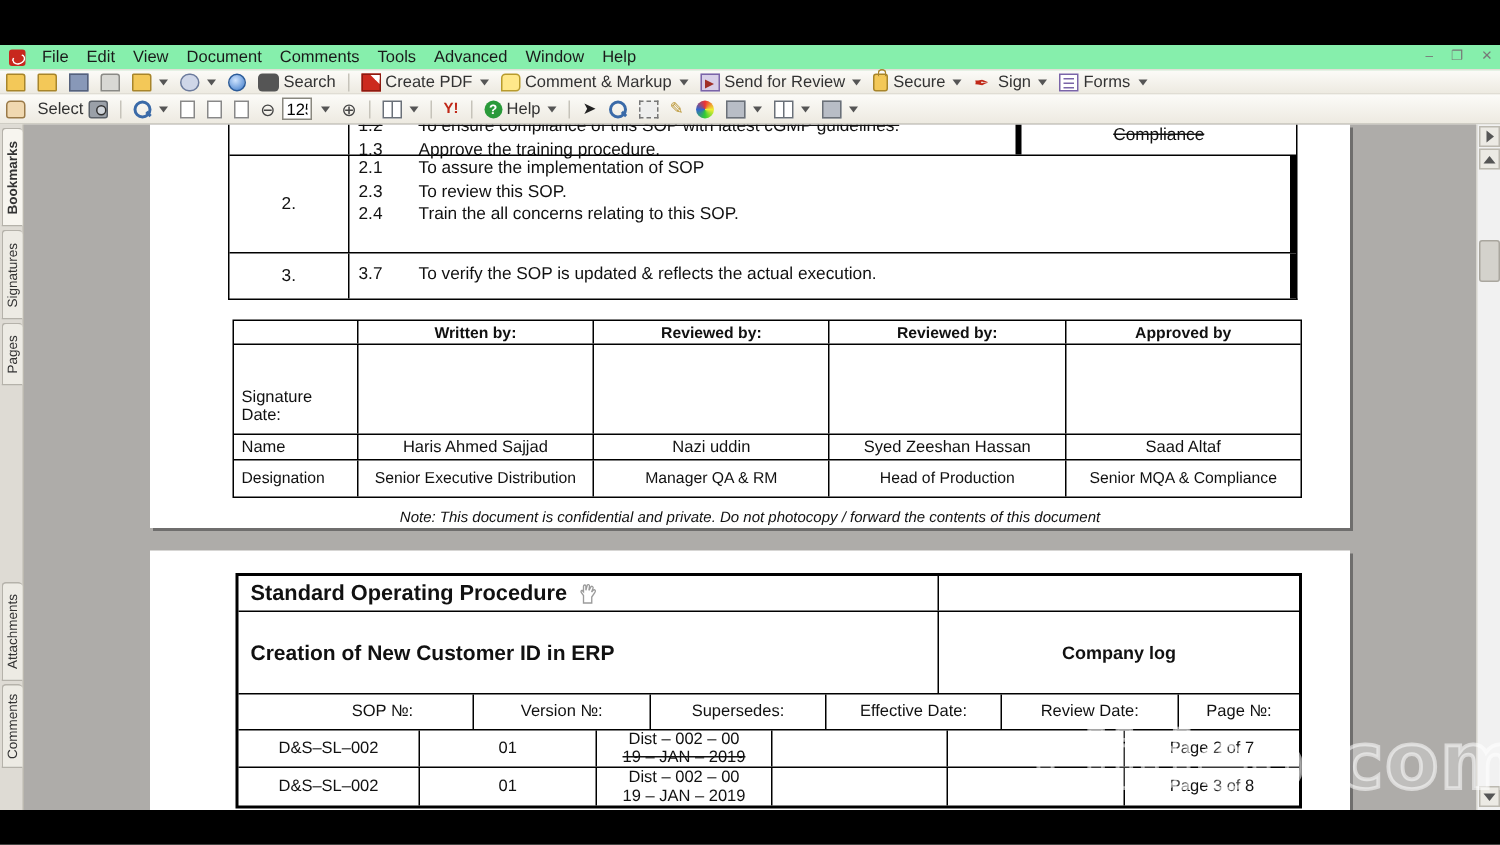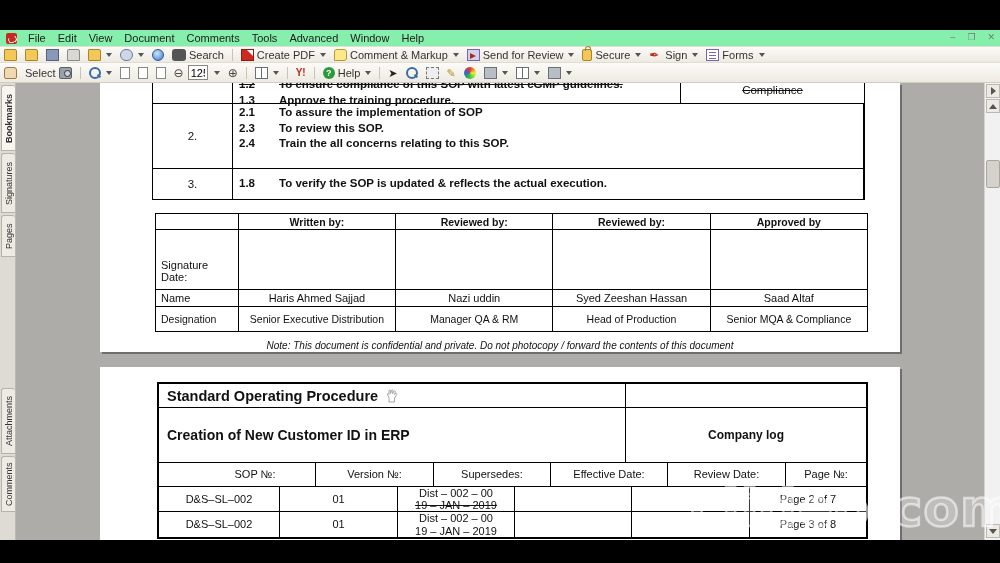--- a/index.html
+++ b/index.html
@@ -83,21 +83,21 @@
   .docarea { position:absolute; left:16px; top:0; width:968px; height:457px; background:#aeaca9; overflow:hidden; }
   .page { position:absolute; left:84px; width:800px; background:#fff; box-shadow:2px 2px 0 rgba(60,60,60,.55); }
   .page2 { top:0; height:269px; overflow:hidden; }
   .page3 { top:284px; height:200px; }
 
   
   .resp-table { position:absolute; left:52px; top:-7px; width:713px; border:1px solid #000; border-top:none; font-size:11.5px; color:#111; }
   .rt-row { display:flex; border-top:1px solid #000; }
   .rt-row:first-child { border-top:none; }
   .rt-num { width:80px; border-right:1px solid #000; display:flex; align-items:center; justify-content:center; }
-  .rt-main { flex:1; border-right:1px solid #000000; padding:1px 0 2px 6px;font-weight:bold; }
+  .rt-main { flex:1; border-right:4px solid #000000; padding:1px 0 2px 6px; }
   .rt-line { display:flex; line-height:15.5px; }
   .rt-code { width:26px; flex:none; }
   .rt-gap { width:14px; flex:none; }
   .rt-role { width:183px; display:flex; align-items:center; justify-content:center; text-align:center; line-height:14px; padding:2px; }
   .struck { text-decoration:line-through; }
 
   
   .sig-table { position:absolute; left:55px; top:130px; width:713px; border:1px solid #000; font-size:11px; color:#111; }
   .sig-row { display:flex; border-top:1px solid #000; }
   .sig-row:first-child { border-top:none; }
@@ -347,21 +347,21 @@
                     <span class="rt-code">2.4</span>
                     <span class="rt-gap"></span>
                     <span>Train the all concerns relating to this SOP.</span>
                   </div>
               </div>
             </div>
             <div class="rt-row" style="height:31px;">
               <div class="rt-num">3.</div>
               <div class="rt-main" style="display:flex;align-items:center;">
                 <div class="rt-line">
-                    <span class="rt-code">1.8</span>
+                    <span class="rt-code">3.7</span>
                     <span class="rt-gap"></span>
                     <span>To verify the SOP is updated &amp; reflects the actual execution.</span>
                   </div>
               </div>
             </div>
           </div>
 
           <div class="sig-table">
             <div class="sig-row sig-head">
               <div class="sig-c"></div>

